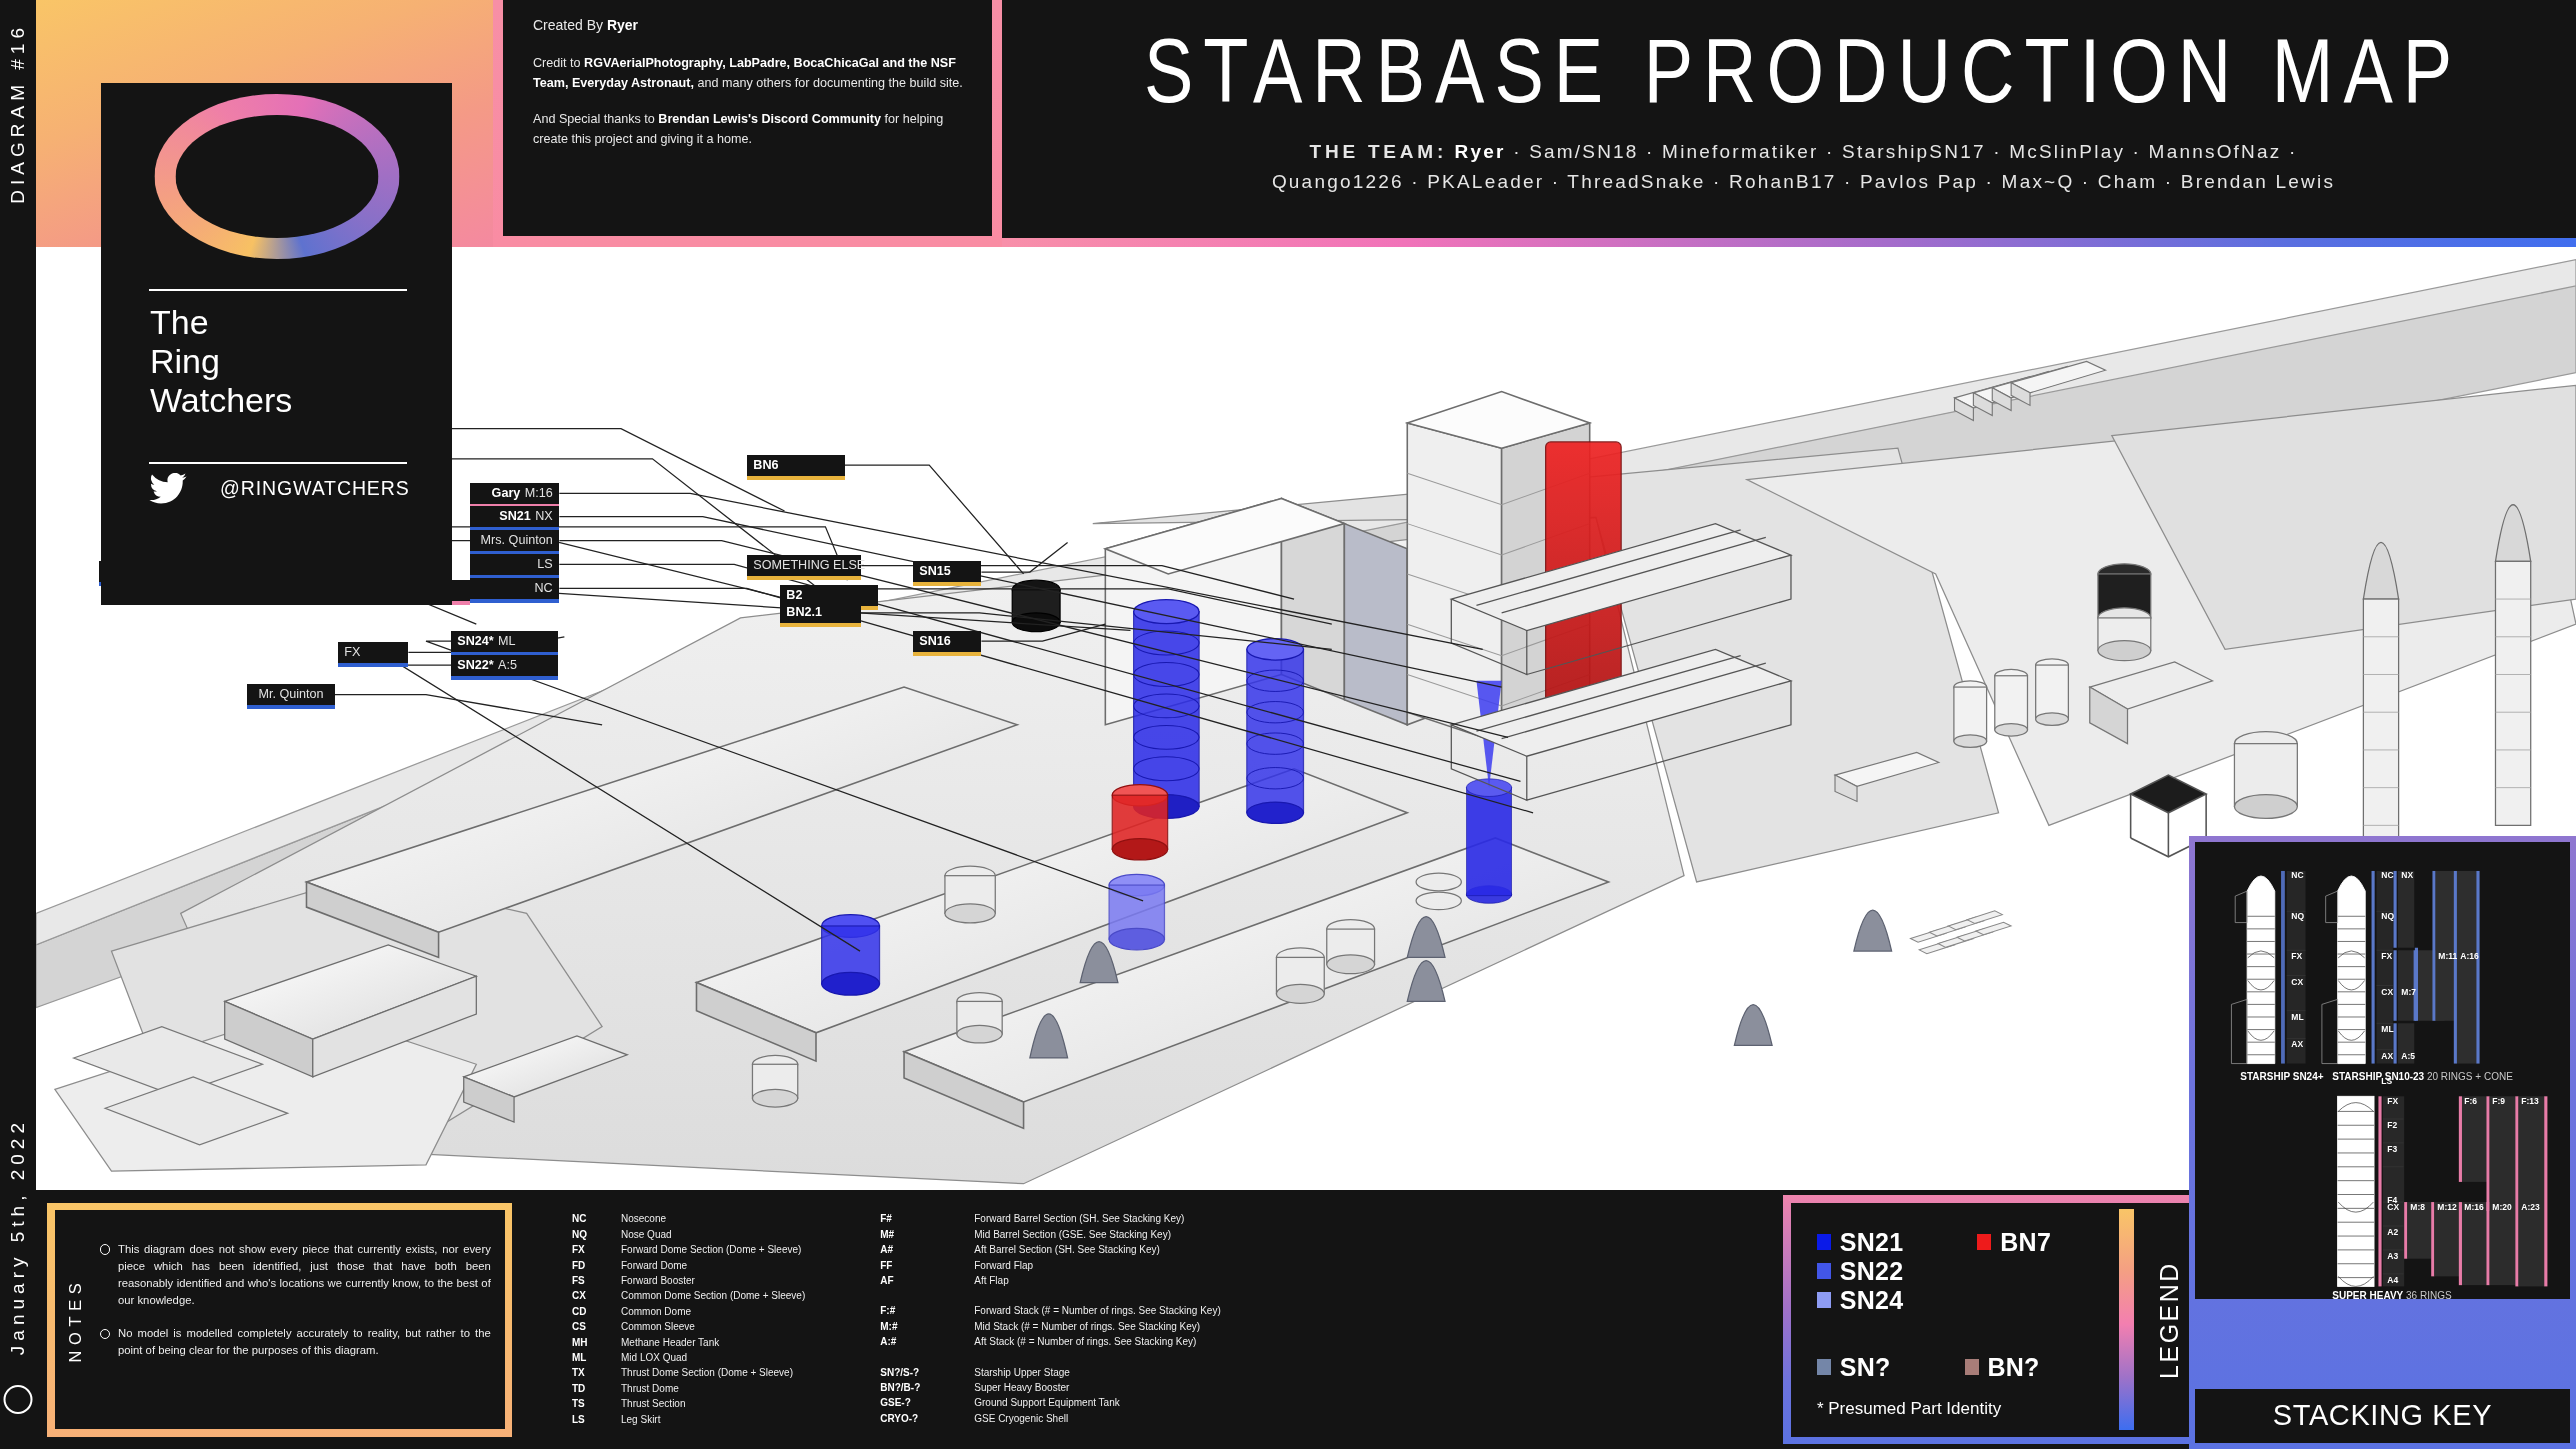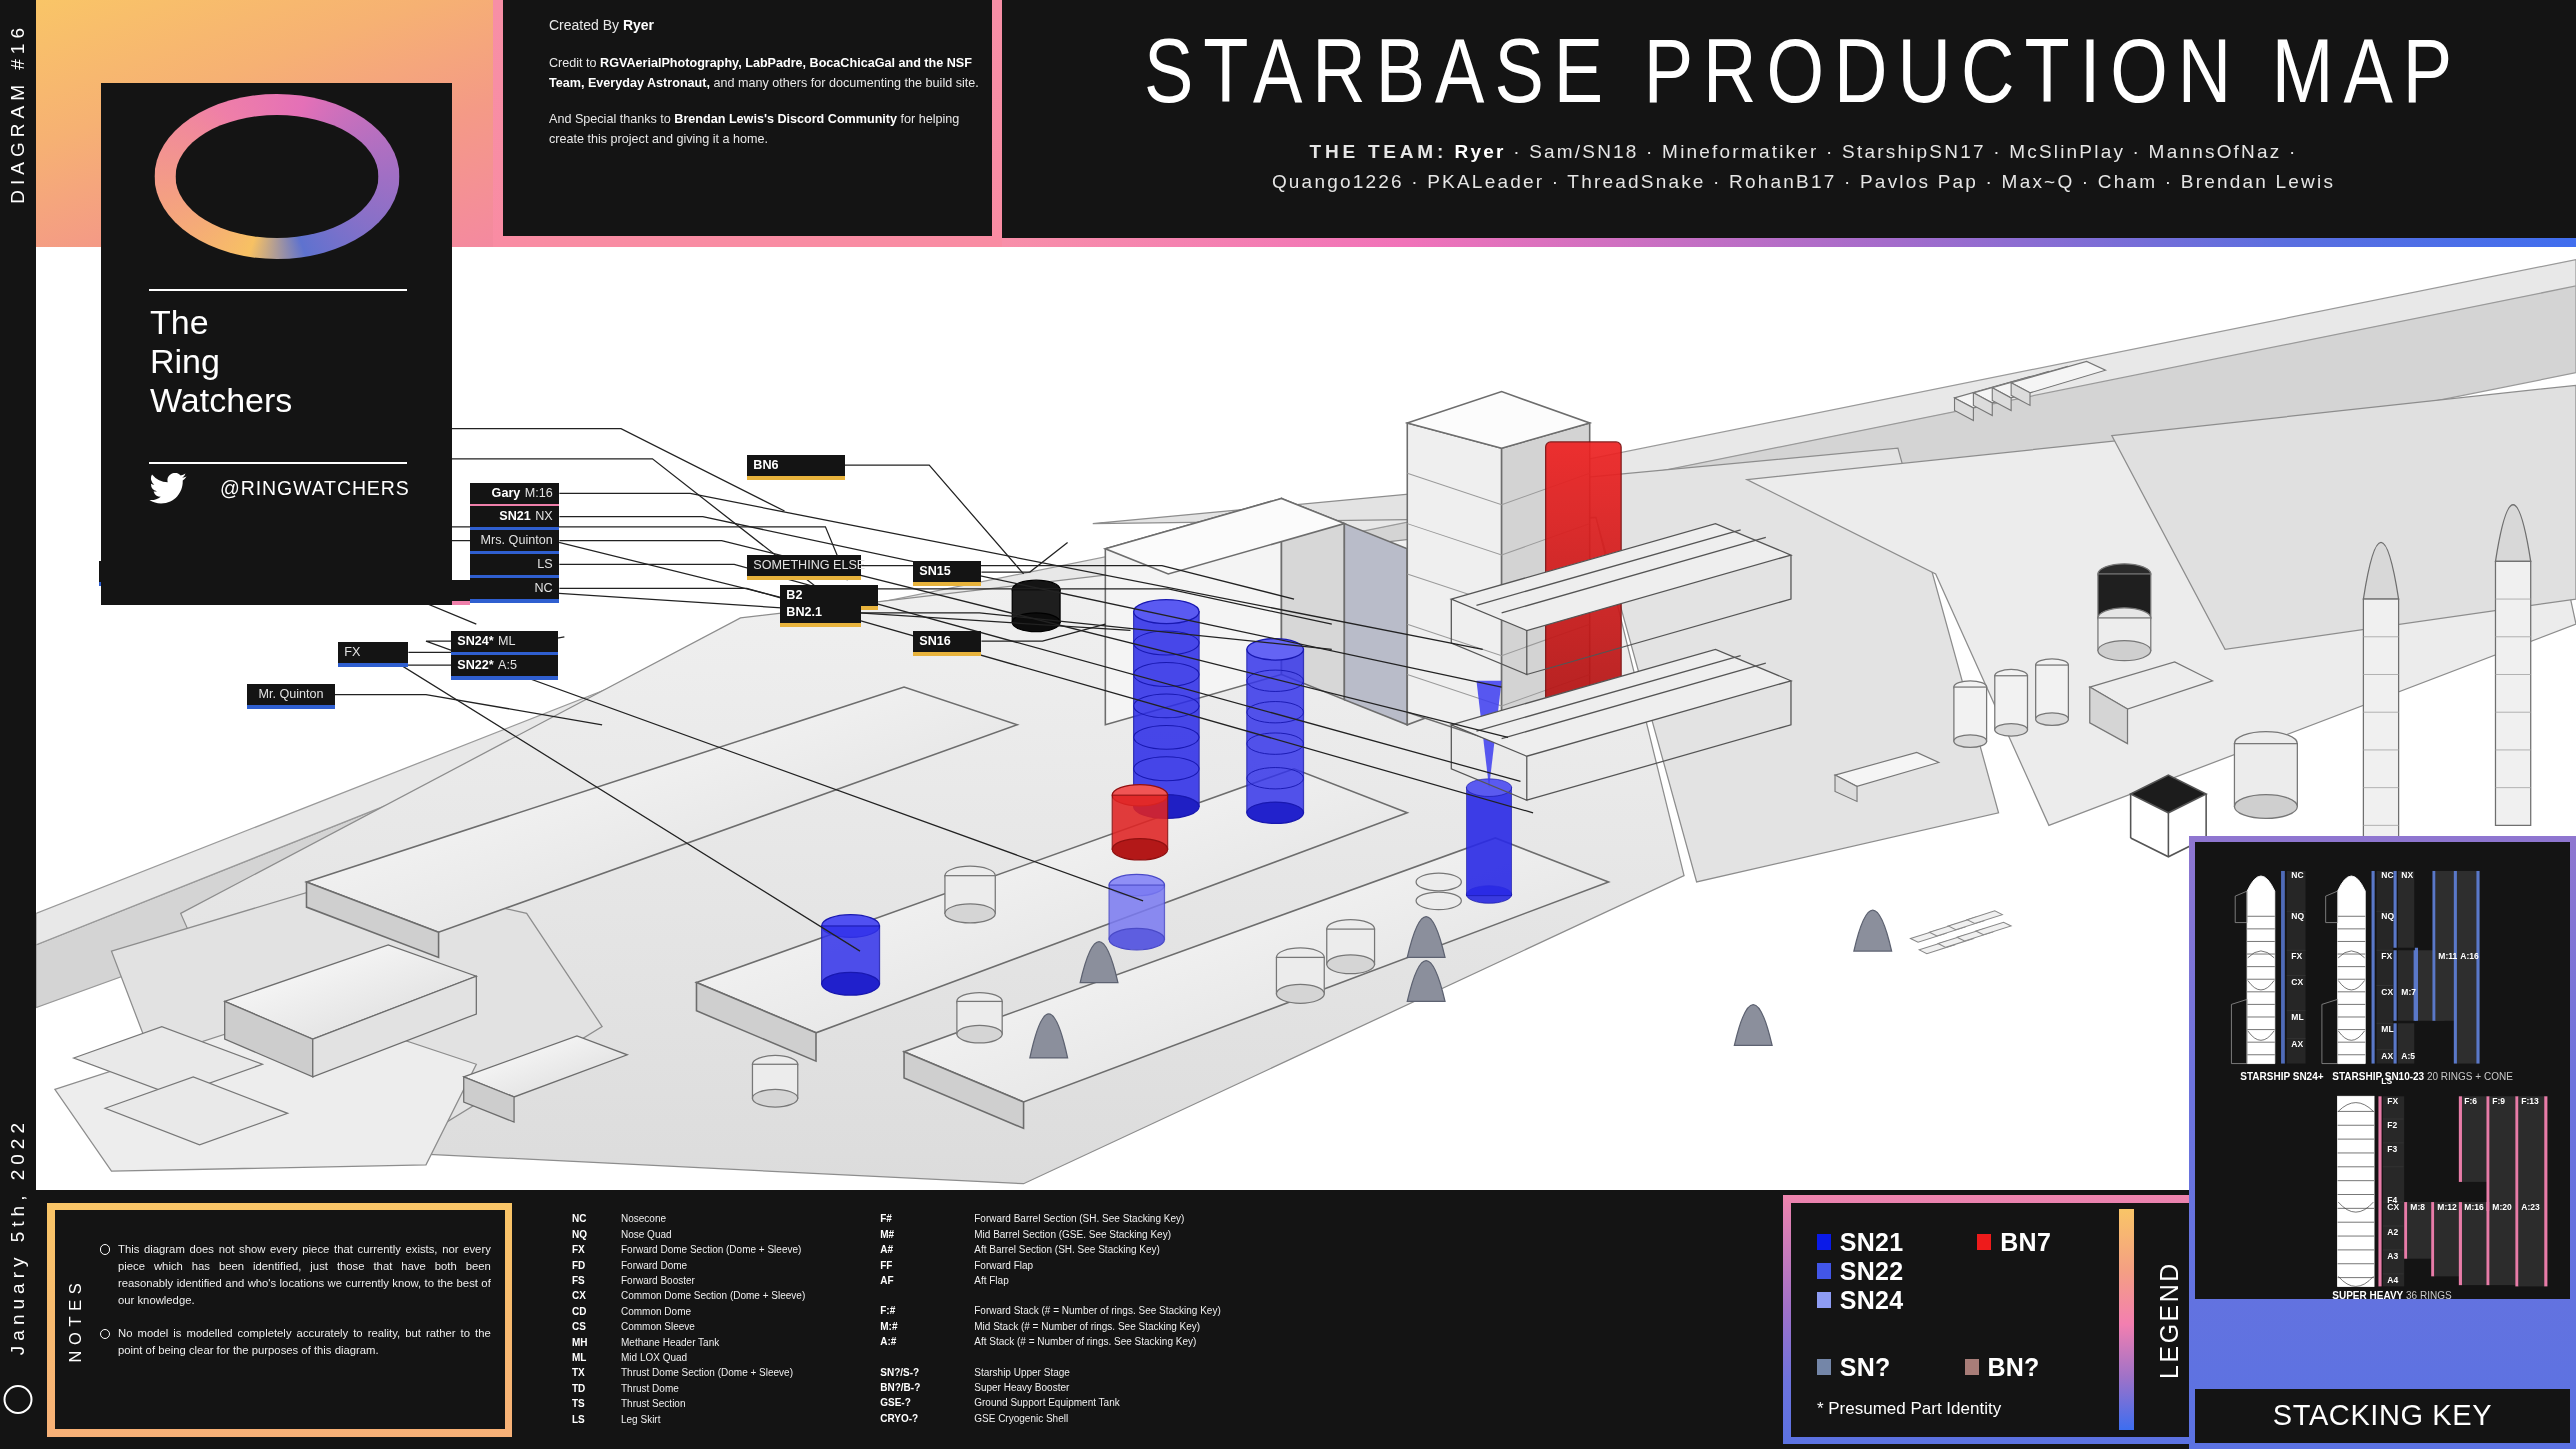--- a/index.html
+++ b/index.html
@@ -62,21 +62,21 @@
   .logo-rule.r1 { top:206px; }
   .logo-rule.r2 { top:379px; }
   .logo-name {
     position:absolute; left:49px; top:220px; width:264px;
     font-size:34px; line-height:39px; font-weight:300; letter-spacing:0px;
   }
   .logo-handle-row { position:absolute; left:48px; top:390px; display:flex; align-items:center; gap:33px; }
   .tw-icon { width:38px; height:31px; }
   .logo-handle { font-size:19.5px; letter-spacing:0.9px; font-weight:300; }
 
-  .credit-box { position:absolute; left:497px; top:14px; width:440px;margin-left:16px; }
+  .credit-box { position:absolute; left:497px; top:14px; width:440px; }
   .credit-line { font-size:14px; line-height:22.6px; font-weight:300; color:#e9e9e9; margin-bottom:16.4px; }
   .credit-line b { font-weight:700; color:#fff; }
   .credit-line.small { font-size:12.6px; line-height:20px; }
 
   .title {
     position:absolute; left:1031px; top:25px; width:1472px;
     font-size:74px; line-height:75px; letter-spacing:10px;
     font-weight:300; color:#fff; text-align:center;
     transform:scaleY(1.22); transform-origin:top center;
   }

